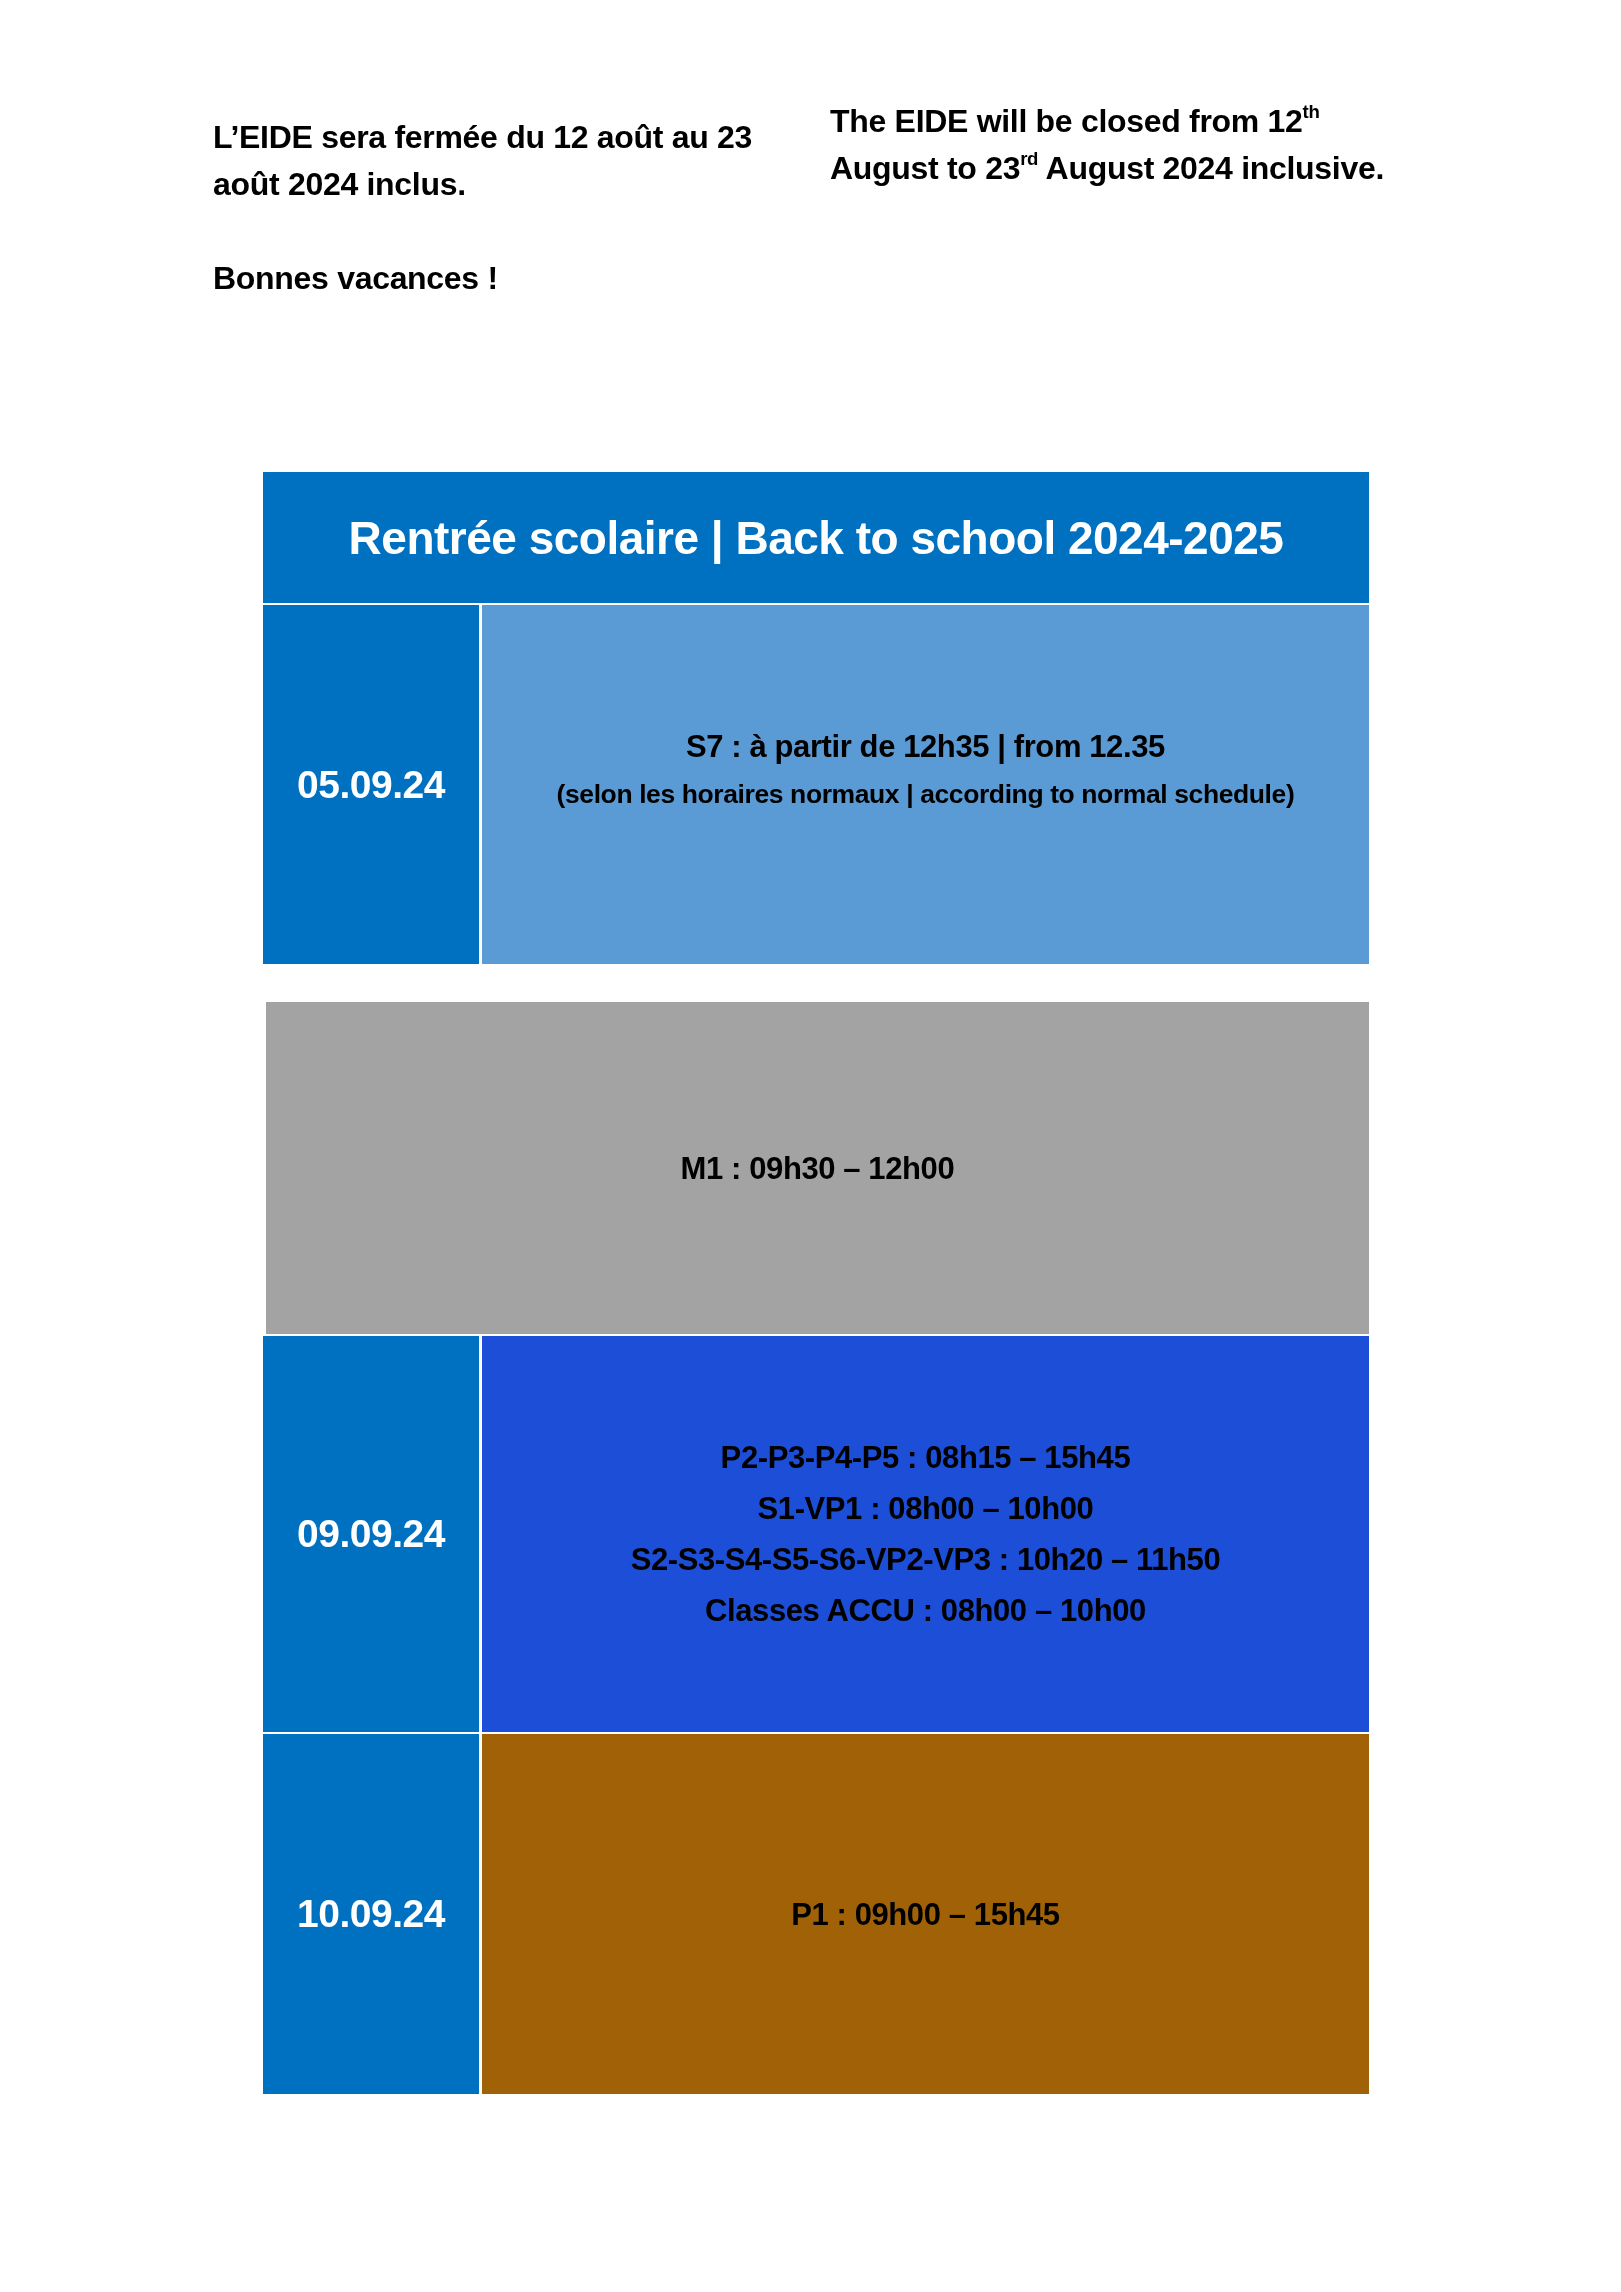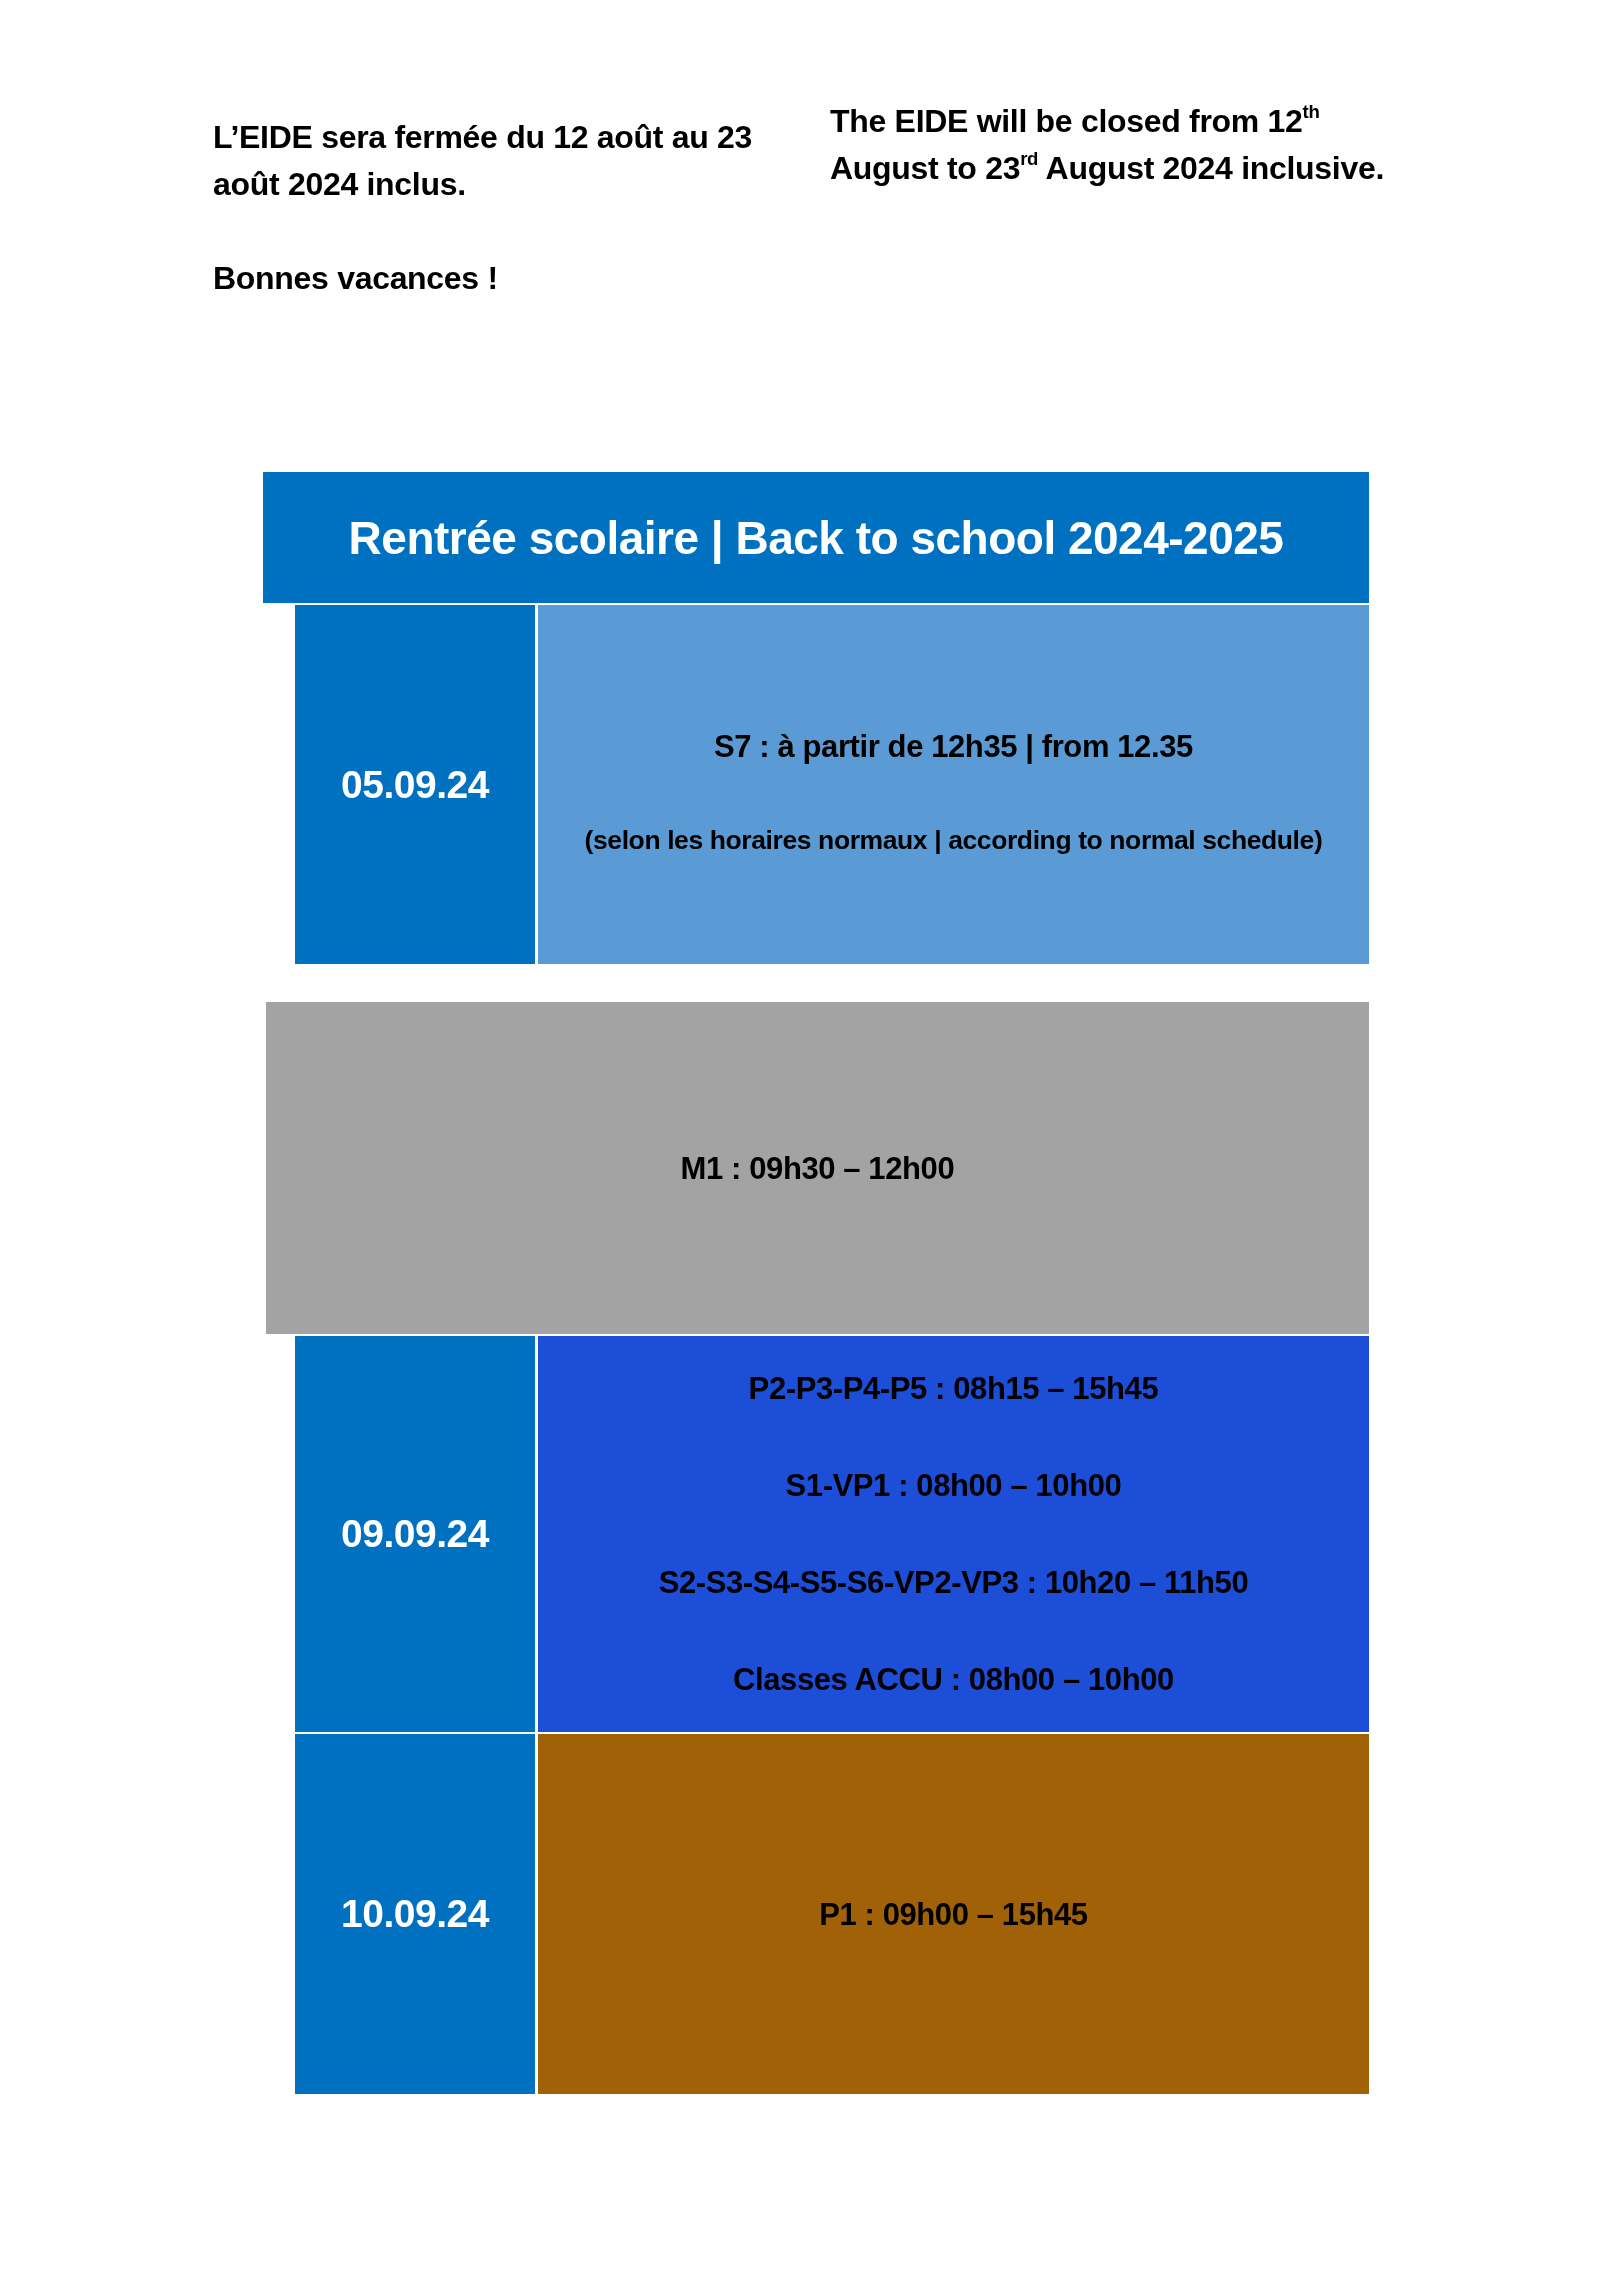--- a/index.html
+++ b/index.html
@@ -43,43 +43,41 @@
       justify-content: center;
       font-weight: bold;
       font-size: 46px;
       letter-spacing: -0.5px;
     }
     .row {
       display: flex;
       border-top: 2.9px solid #ffffff;
     }
     .date-cell {
-      width: 240px;
+      width: 216px;
       background: #0070c0;
       color: #ffffff;
       font-weight: bold;
       font-size: 39px;
       display: flex;
       align-items: center;
       justify-content: center;
       letter-spacing: -0.5px;
-      margin-left: 32px;
     }
     .content-cell {
       flex: 1;
       margin-left: 2.9px;
       display: flex;
       flex-direction: column;
       align-items: center;
       justify-content: center;
       font-weight: bold;
       font-size: 31px;
       text-align: center;
       letter-spacing: -0.4px;
-      gap: 46px;
     }
     .line { line-height: 51px; }
     .line.small { font-size: 26.5px; line-height: 45px; }
     .row-1 .content-cell { background: #5b9bd5; justify-content: flex-start; padding-top: 116px; box-sizing: border-box; }
     .row-2 .content-cell { background: #a3a3a3; margin-top: 36px; }
     .row-3 .content-cell { background: #1d4ed8; }
     .row-4 .content-cell { background: #a16207; }
     .row-1 { height: 359px; }
     .row-2 { height: 368px; }
     .row-3 { height: 396px; }

